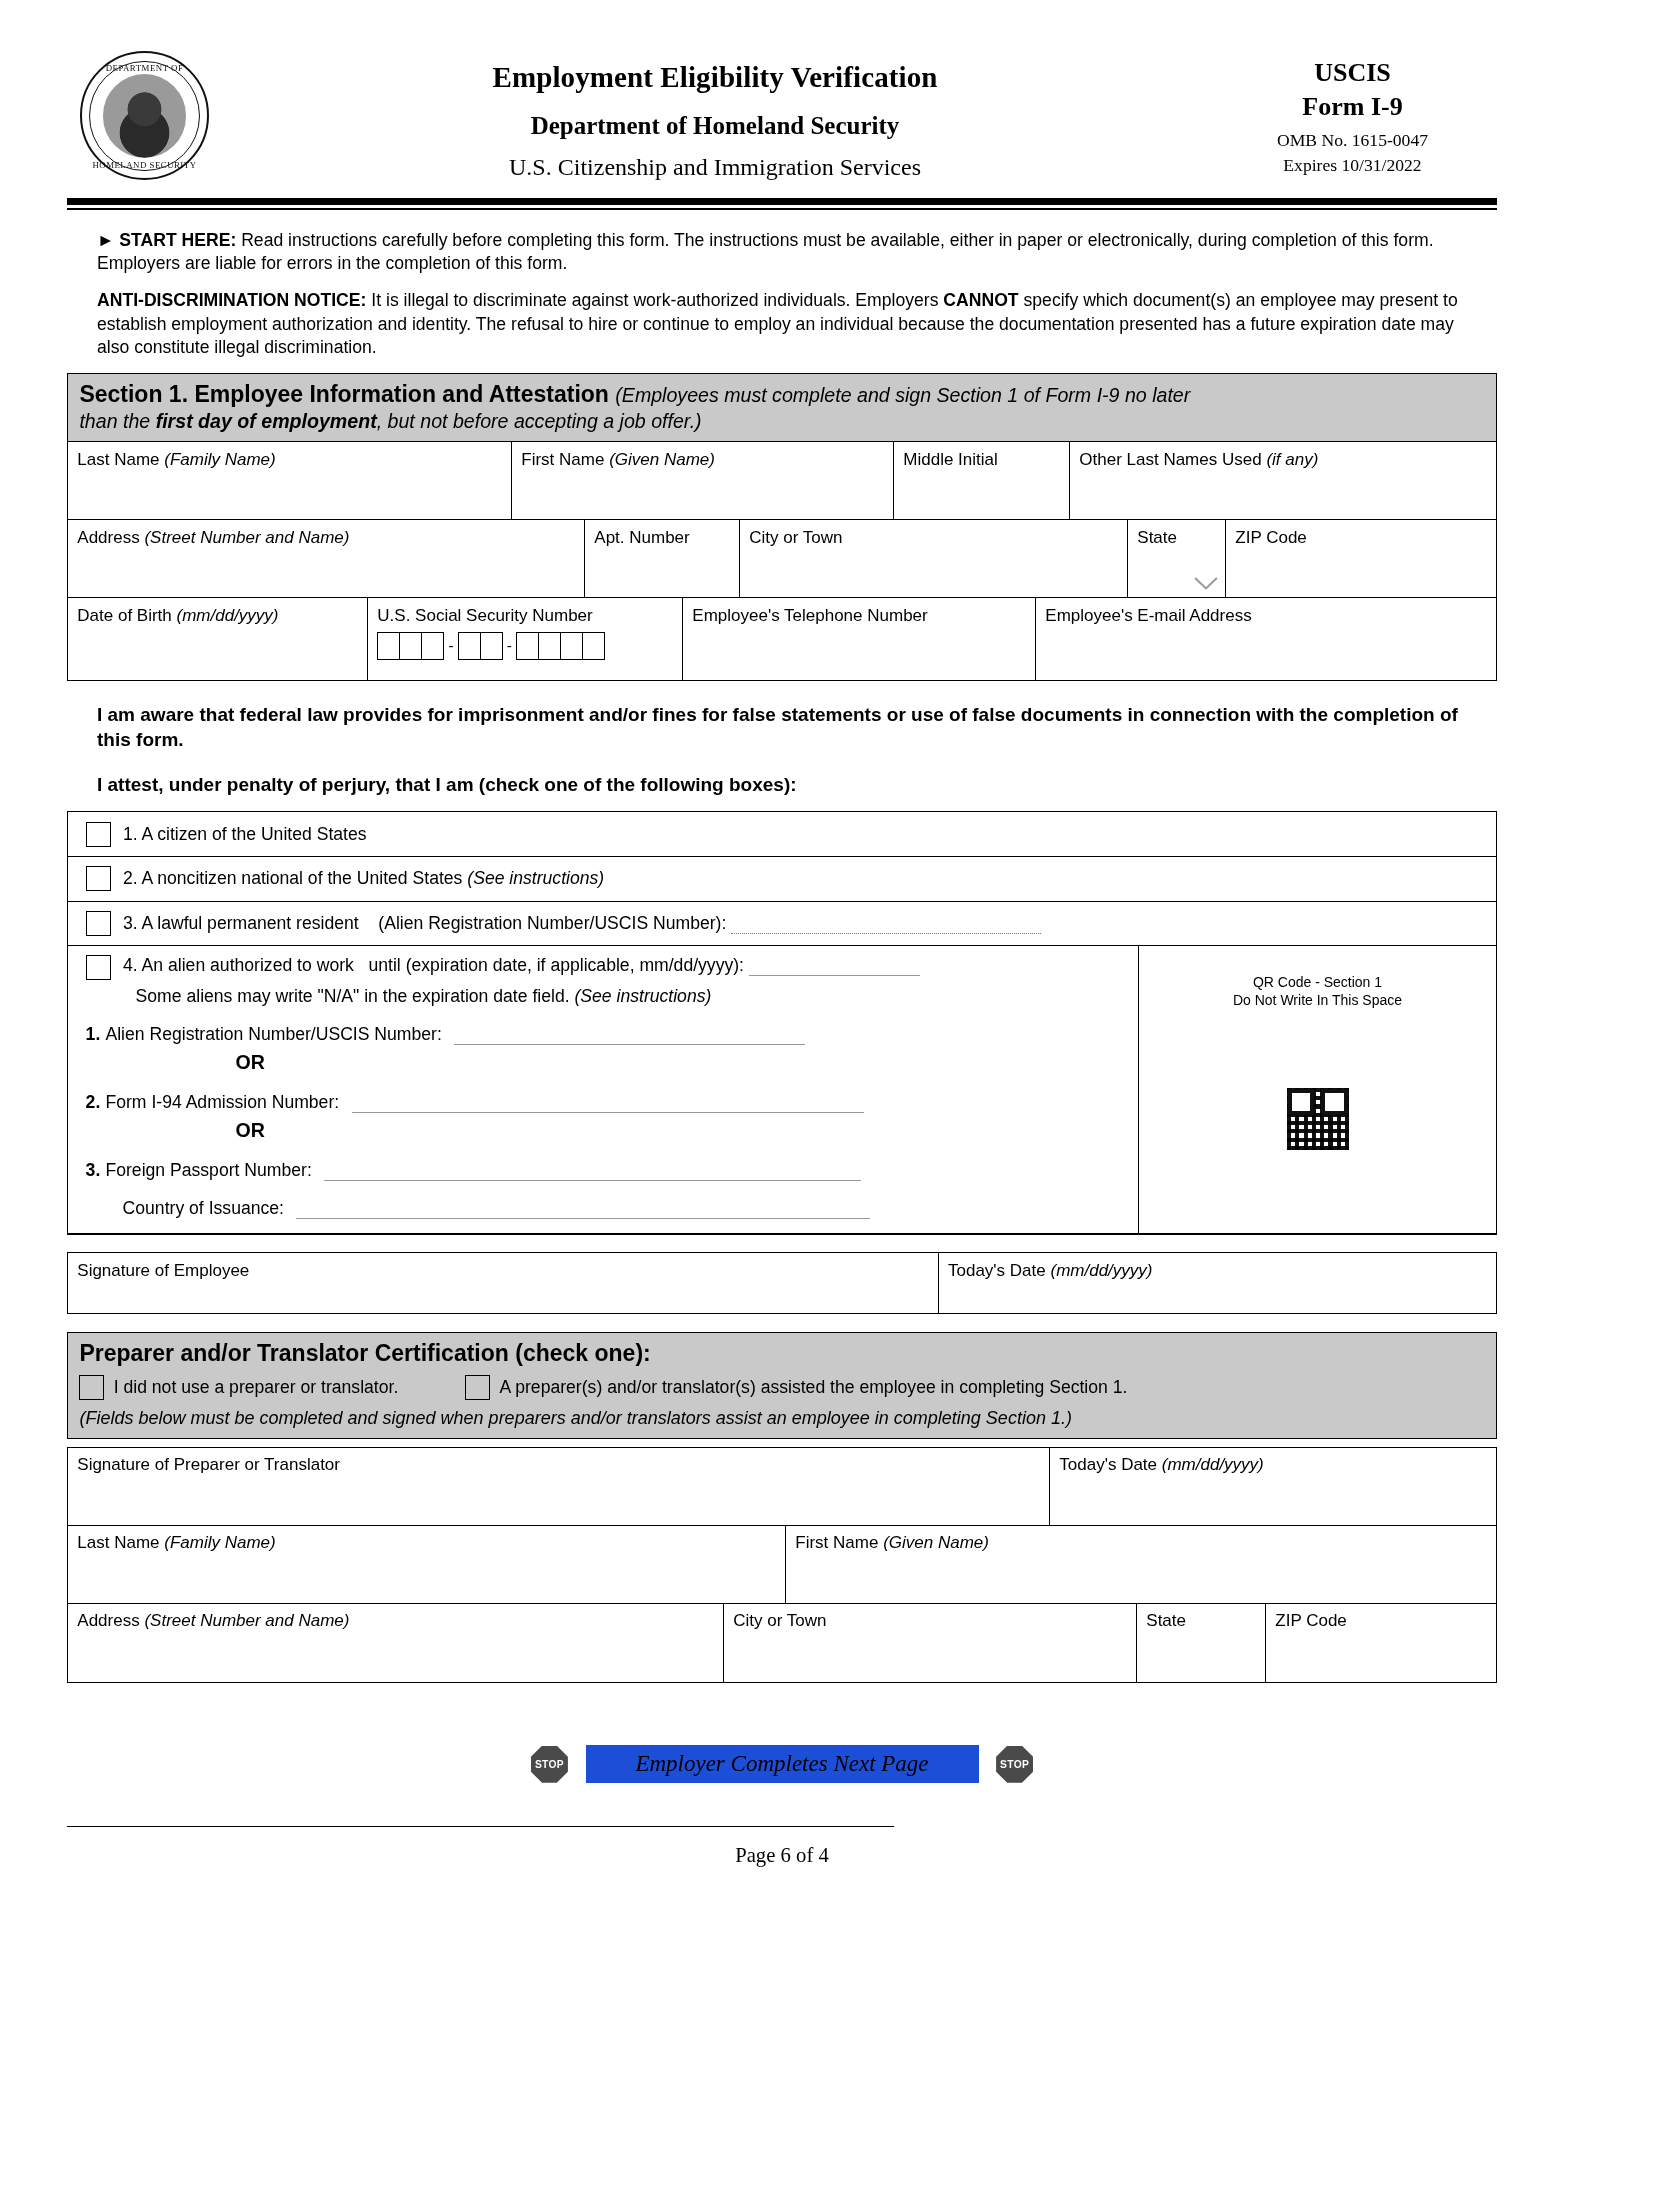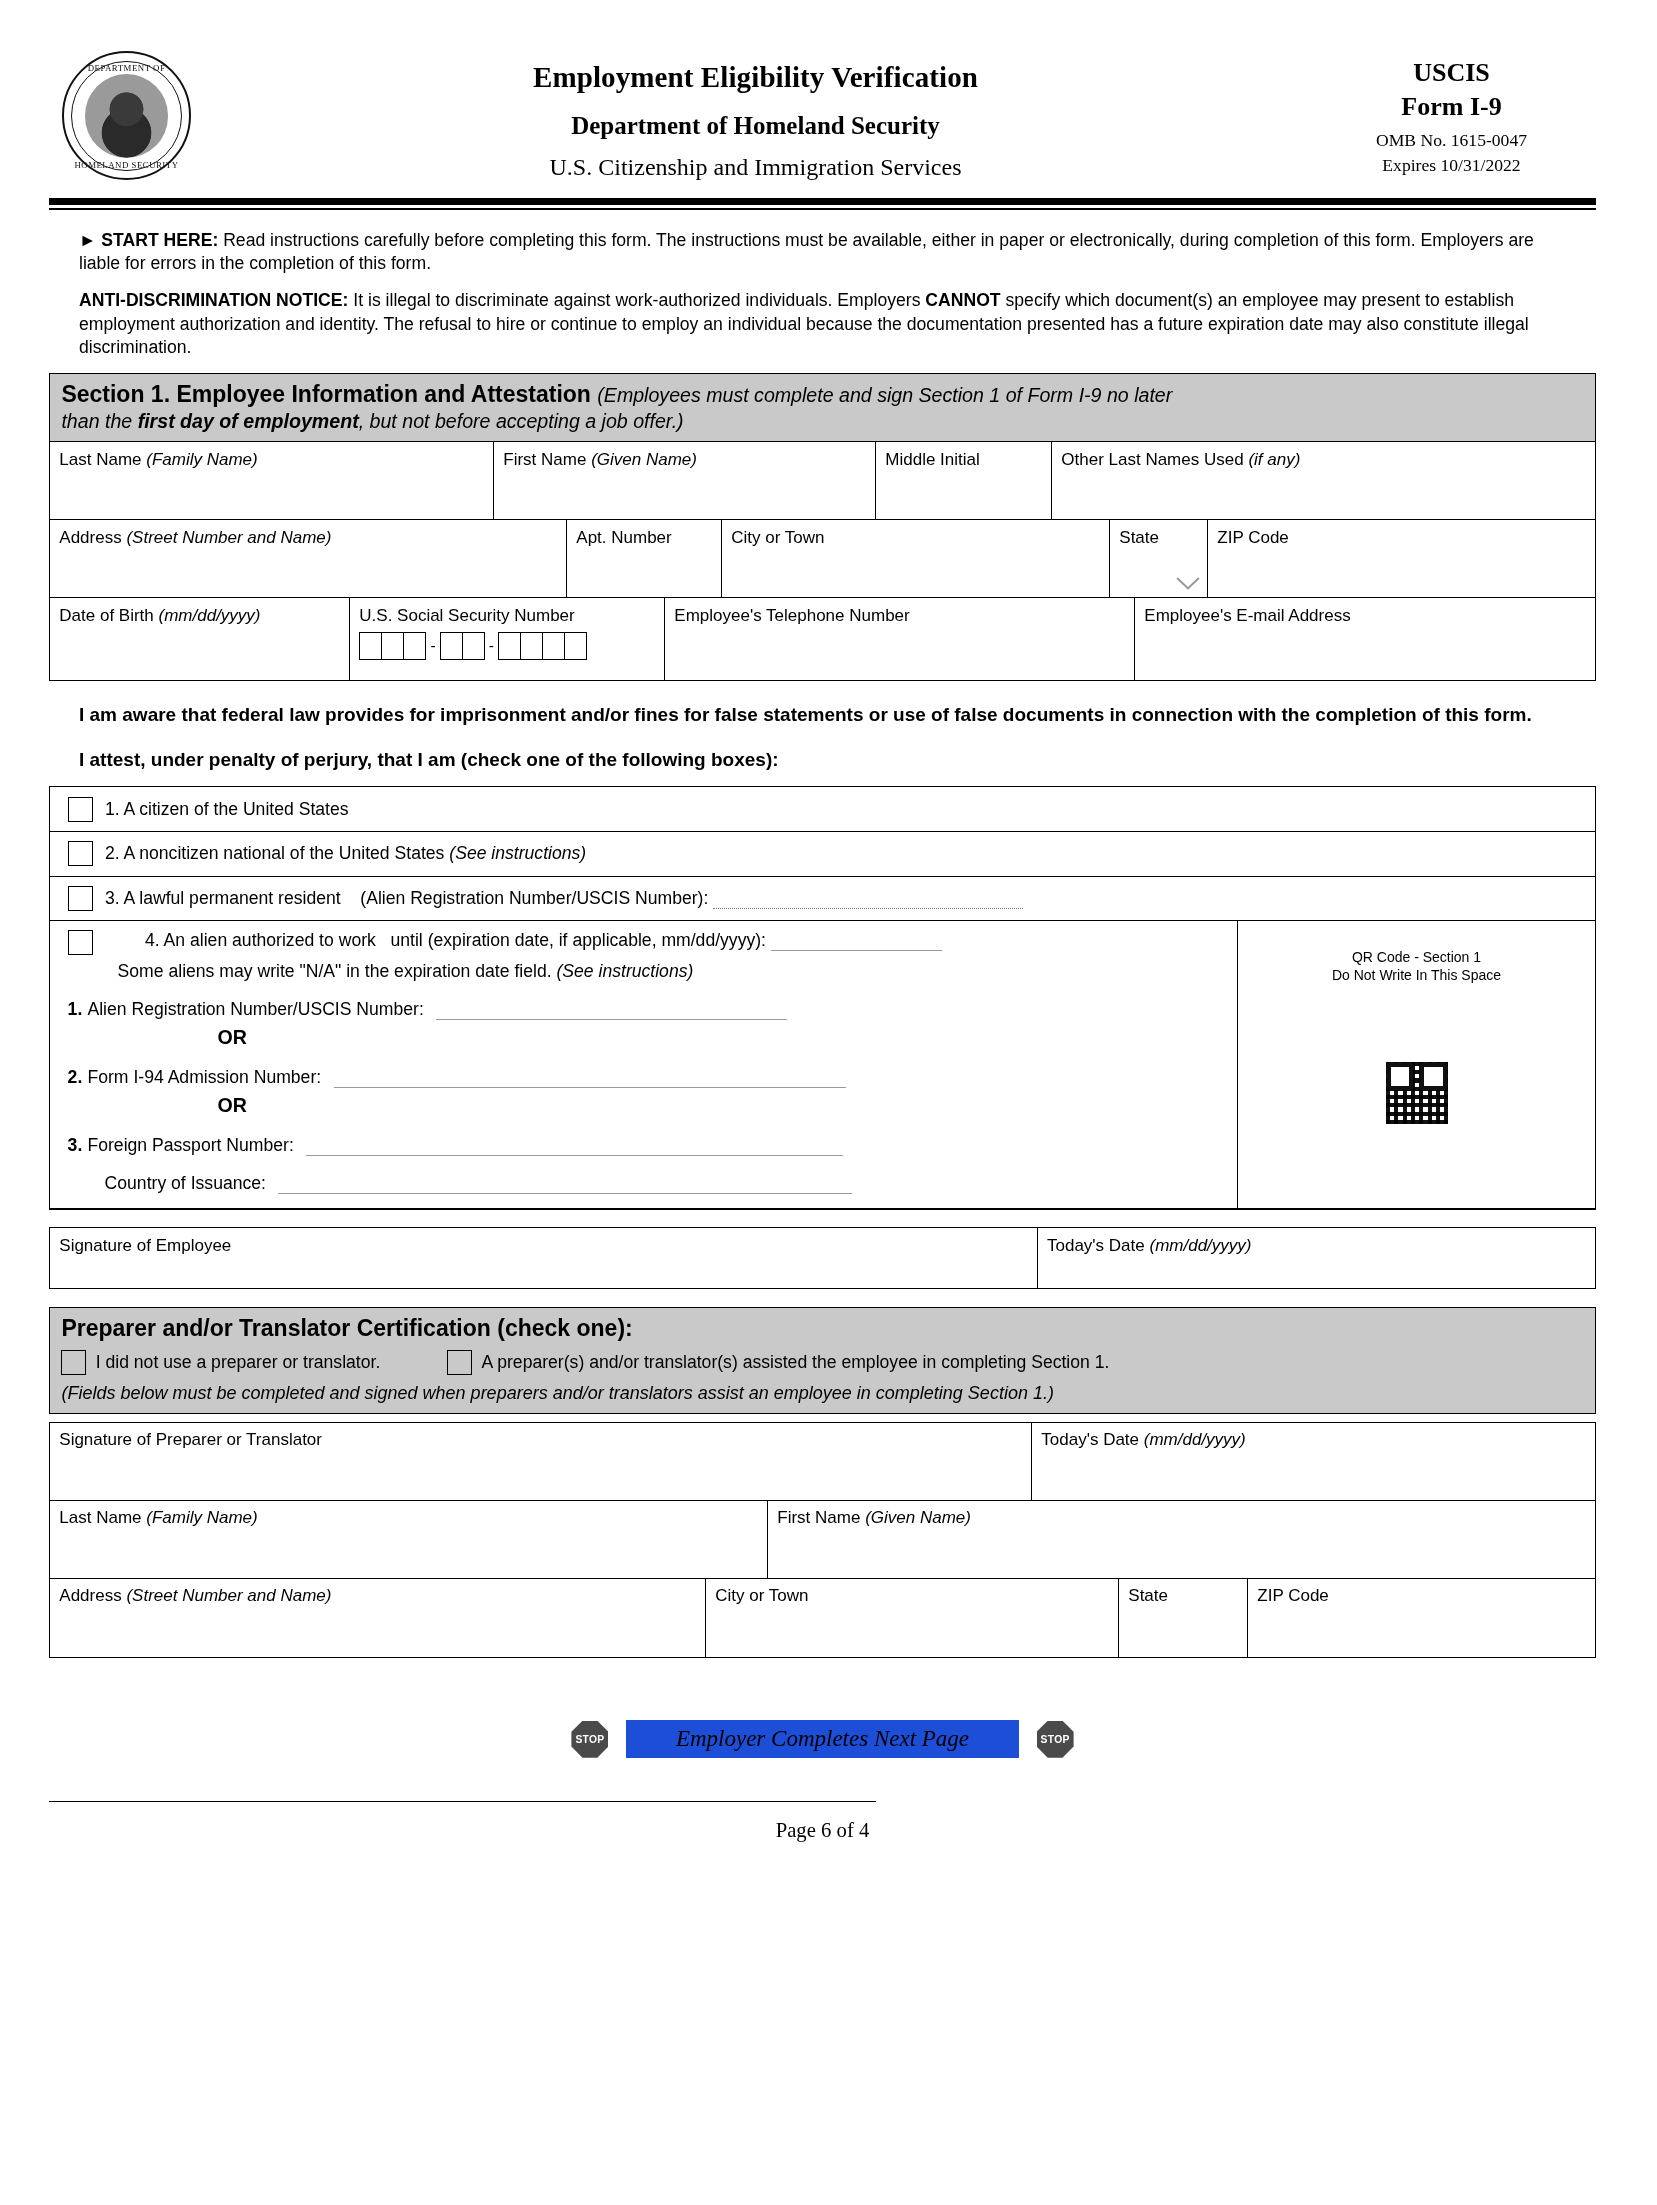--- a/index.html
+++ b/index.html
@@ -14,23 +14,23 @@
   .page {
     width: 1658px;
     height: 2205px;
     position: relative;
     background: #fff;
     box-sizing: border-box;
     padding: 0;
   }
   .sheet {
     position: absolute;
-    left: 49px;
+    left: 67px;
     top: 36px;
-    width: 1547px;
+    width: 1430px;
   }
 
   
   .hdr {
     display: flex;
     align-items: flex-start;
     padding-top: 10.3px;
   }
   .hdr-seal {
     width: 155px;
@@ -293,21 +293,20 @@
     width: 18.6px; height: 18.6px;
     border: 4.1px solid #111;
     background: #fff;
   }
   .qr-img::before { left: 1px; top: 1px; }
   .qr-img::after { right: 1px; top: 1px; }
 
   .alien-l1 {
     display: flex;
     align-items: flex-start;
-    gap: 40px;
   }
   .alien-l1 .txt { margin-left: 12.4px; font-size: 17.6px; }
   .sub-note {
     font-size: 17.6px;
     margin-left: 50px;
     margin-top: 5.2px;
   }
   .italnote {
     font-style: italic;
     font-size: 17.6px;

